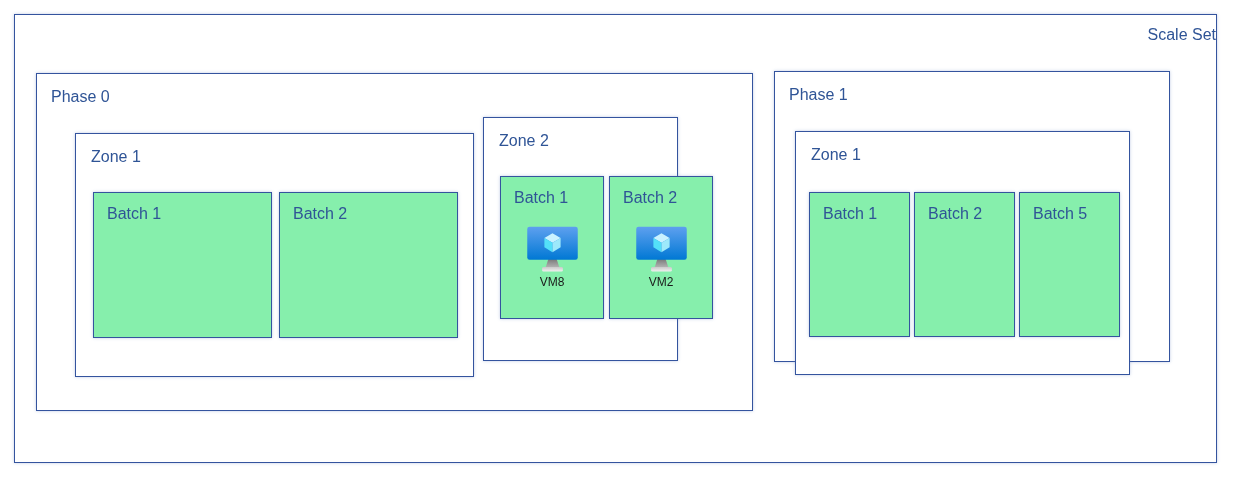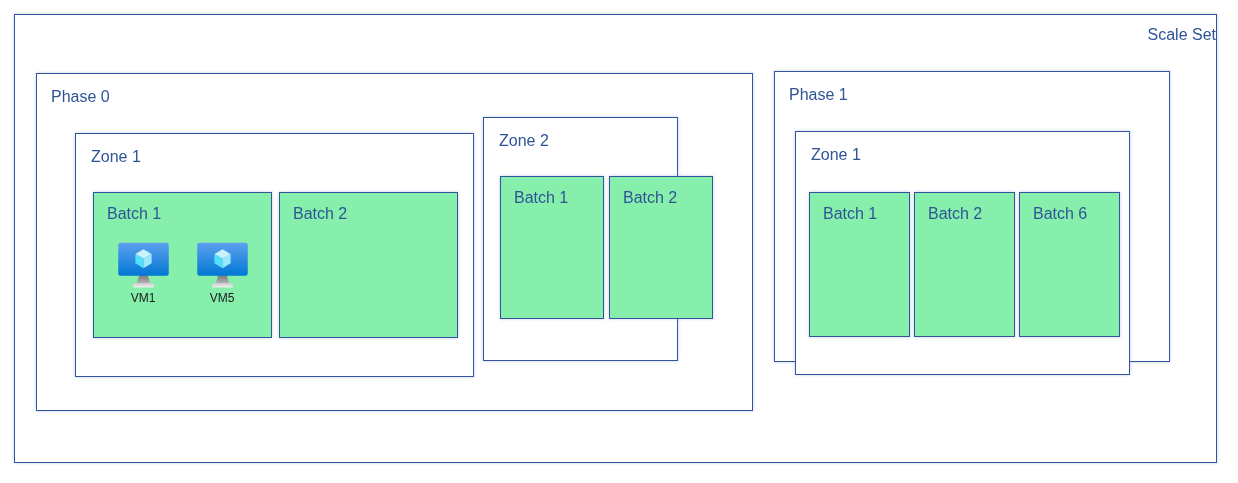--- a/index.html
+++ b/index.html
@@ -120,55 +120,57 @@
 
   <div class="box phase phase-0">
     <span class="box-label">Phase 0</span>
 
     <div class="box zone zone-p0-1">
       <span class="box-label">Zone 1</span>
       <div class="batches">
 
         <div class="batch batch-w-wide">
           <span class="box-label">Batch 1</span>
-          <div class="vm-row">
-            <div class="vm">
-              <svg class="vm-icon">
-                  <use href="#azure-vm"></use>
-                </svg>
-              <span class="vm-label">VM1</span>
-            </div>
-            <div class="vm">
-              <svg class="vm-icon">
-                  <use href="#azure-vm"></use>
-                </svg>
-              <span class="vm-label">VM5</span>
-            </div>
-          </div>
         </div>
 
         <div class="batch batch-w-wide">
           <span class="box-label">Batch 2</span>
           <div class="vm-row">
           </div>
         </div>
 
       </div>
     </div>
 
     <div class="box zone zone-p0-2">
       <span class="box-label">Zone 2</span>
       <div class="batches">
 
         <div class="batch batch-w-narrow">
           <span class="box-label">Batch 1</span>
+          <div class="vm-row">
+            <div class="vm">
+              <svg class="vm-icon">
+                  <use href="#azure-vm"></use>
+                </svg>
+              <span class="vm-label">VM8</span>
+            </div>
+          </div>
         </div>
 
         <div class="batch batch-w-narrow">
           <span class="box-label">Batch 2</span>
+          <div class="vm-row">
+            <div class="vm">
+              <svg class="vm-icon">
+                  <use href="#azure-vm"></use>
+                </svg>
+              <span class="vm-label">VM2</span>
+            </div>
+          </div>
         </div>
 
       </div>
     </div>
   </div>
 
   <div class="box phase phase-1">
     <span class="box-label">Phase 1</span>
 
     <div class="box zone zone-p1-1">
@@ -177,19 +179,19 @@
 
         <div class="batch batch-w-p1">
           <span class="box-label">Batch 1</span>
         </div>
 
         <div class="batch batch-w-p1">
           <span class="box-label">Batch 2</span>
         </div>
 
         <div class="batch batch-w-p1">
-          <span class="box-label">Batch 6</span>
+          <span class="box-label">Batch 5</span>
         </div>
 
       </div>
     </div>
   </div>
 </div>
 
 </body></html>

